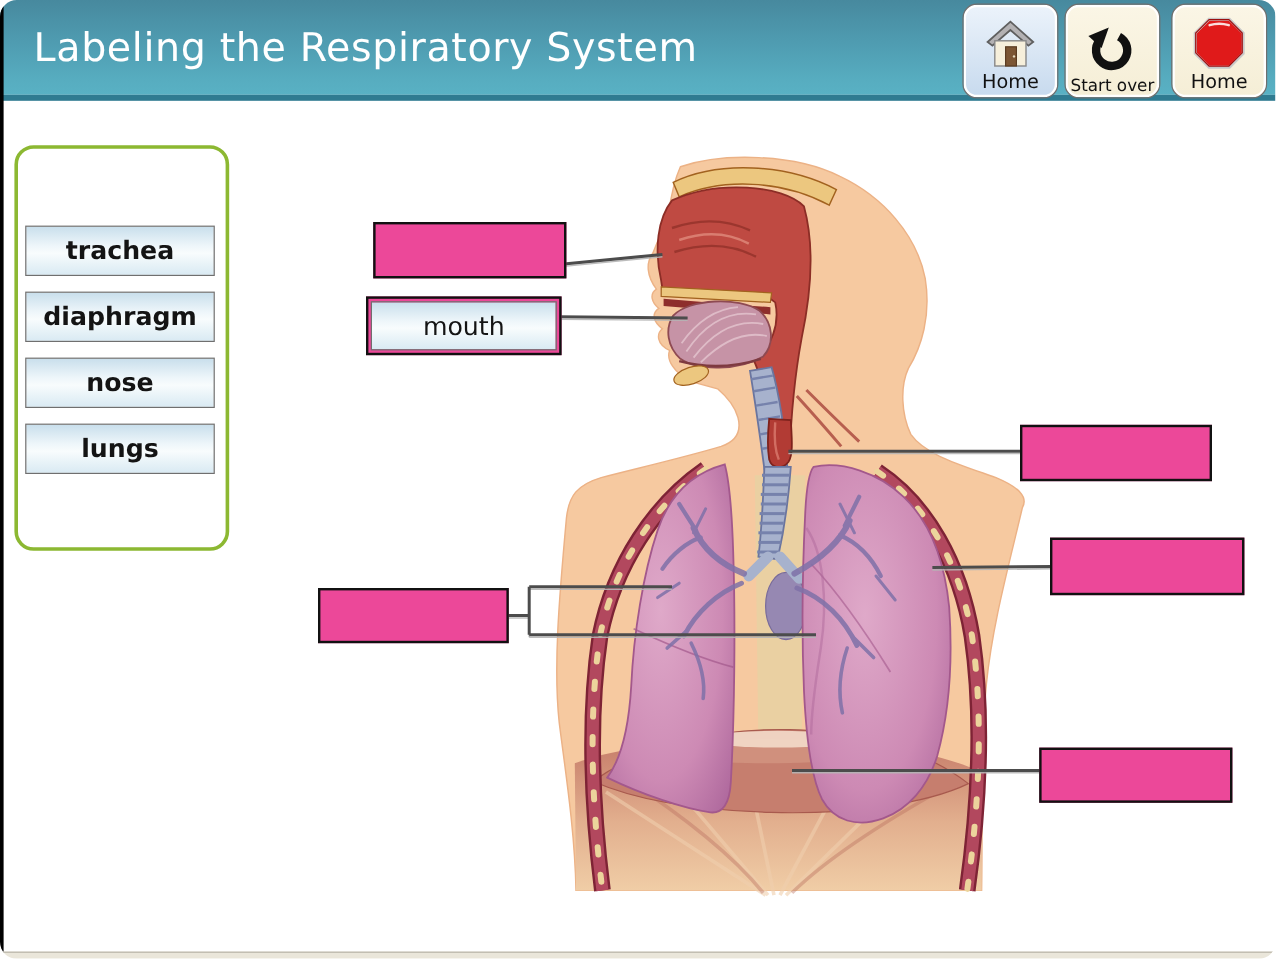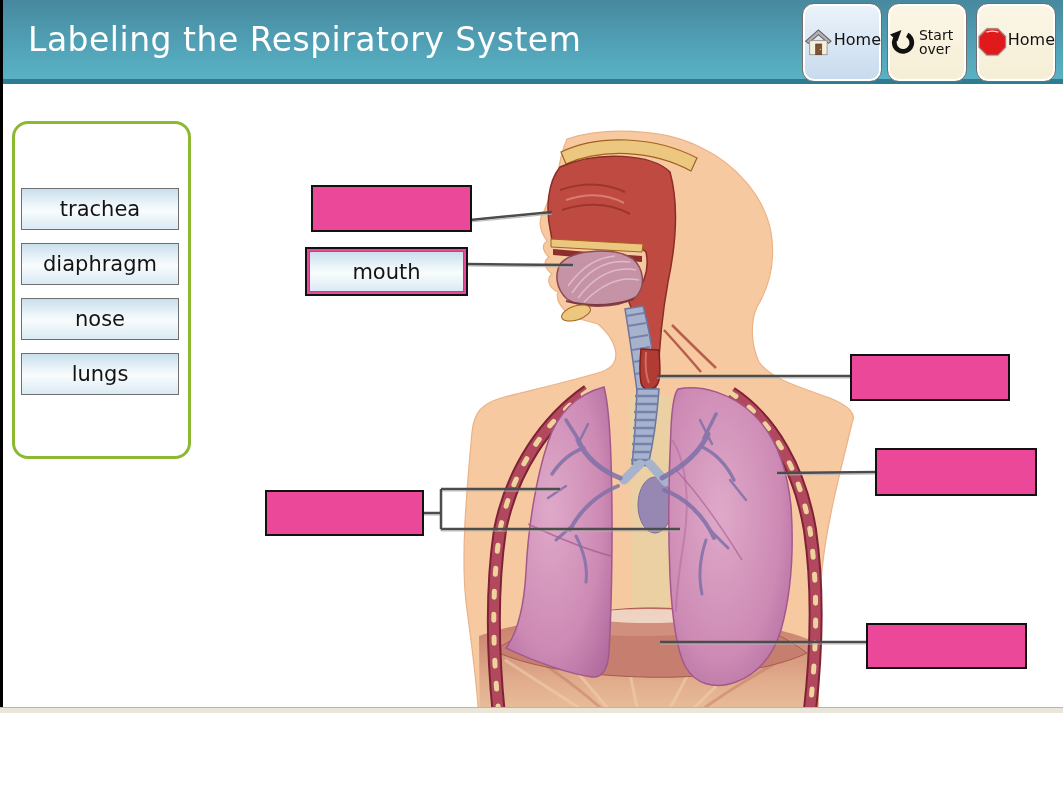--- a/index.html
+++ b/index.html
@@ -1,40 +1,40 @@
 <!DOCTYPE html>
 <html><head>
 <meta charset="utf-8">
 <style>
   html,body{margin:0;padding:0;}
-  #stage{position:relative;width:1063px;height:713px;background:#ffffff;overflow:hidden;
-         font-family:"DejaVu Sans","Liberation Sans",sans-serif;}
+  #stage{position:relative;width:1063px;height:799px;background:#ffffff;overflow:hidden;
+         font-family:"DejaVu Sans","Liberation Sans",sans-serif;border-radius:14px;}
   
   .header{position:absolute;left:0;top:0;width:1063px;height:79px;
           background:linear-gradient(180deg,#47899e 0%,#4f9cb1 45%,#57adc0 85%,#59b1c4 100%);
           border-bottom:5px solid #2f7b91;z-index:5;}
   .header-title{position:absolute;left:28px;top:20px;color:#ffffff;font-size:33px;letter-spacing:.5px;}
   
   .btn{position:absolute;top:3px;width:78px;height:77px;border-radius:12px;z-index:6;
        border:1px solid #6f6f6f;box-shadow:inset 0 0 0 2px #ffffff;cursor:pointer;
-       display:flex;flex-direction:row;align-items:center;justify-content:flex-end;}
+       display:flex;flex-direction:column;align-items:center;justify-content:flex-end;}
   .btn-home{left:802px;background:linear-gradient(180deg,#ecf3fb 0%,#d6e4f3 60%,#c7daee 100%);}
   .btn-restart{left:887px;background:linear-gradient(180deg,#fbf6e6 0%,#f5eed6 100%);}
   .btn-stop{left:976px;background:linear-gradient(180deg,#fbf6e6 0%,#f5eed6 100%);}
   .btn-label{color:#111;font-size:16px;margin-bottom:5px;line-height:1;}
   .btn-restart .btn-label{font-size:14px;margin-bottom:2px;}
   .btn-icon{width:46px;height:46px;margin-bottom:1px;}
   
   .bank{position:absolute;left:12px;top:121px;width:179px;height:338px;background:#ffffff;
         border:3px solid #8cb832;border-radius:16px;z-index:2;box-sizing:border-box;}
   .tile{position:absolute;left:21px;width:158px;height:42px;box-sizing:border-box;
         border:1px solid #6f6f6f;cursor:pointer;
         background:linear-gradient(180deg,#c9dfec 0%,#eef6fa 40%,#f8fcfd 55%,#d9eaf3 100%);
         display:flex;align-items:center;justify-content:center;
-        font-size:21px;color:#141414;z-index:3;}
+        font-size:21px;color:#141414;z-index:3;font-weight:bold;}
   
   .box{position:absolute;background:#ec4899;border:2px solid #111111;box-sizing:border-box;z-index:2;}
   .placed-tile{position:absolute;left:2px;top:2px;right:2px;bottom:2px;box-sizing:border-box;
         border:1px solid #6f6f6f;cursor:pointer;
         background:linear-gradient(180deg,#c9dfec 0%,#eef6fa 40%,#f8fcfd 55%,#d9eaf3 100%);
         display:flex;align-items:center;justify-content:center;font-size:21px;color:#141414;}
   
   .edge-left{position:absolute;left:0;top:0;width:3px;height:799px;background:#000;z-index:9;}
   .strip-bottom{position:absolute;left:0;bottom:0;width:1063px;height:6px;background:#eae6da;
         border-top:1px solid #b9b5a8;z-index:9;box-sizing:border-box;}

